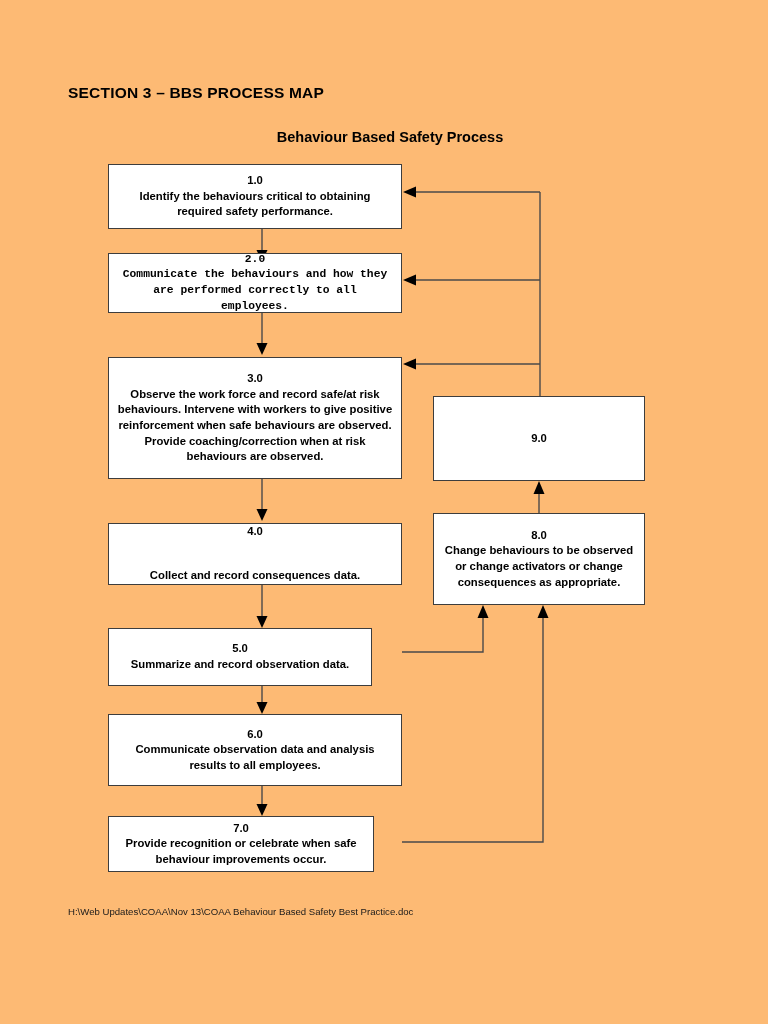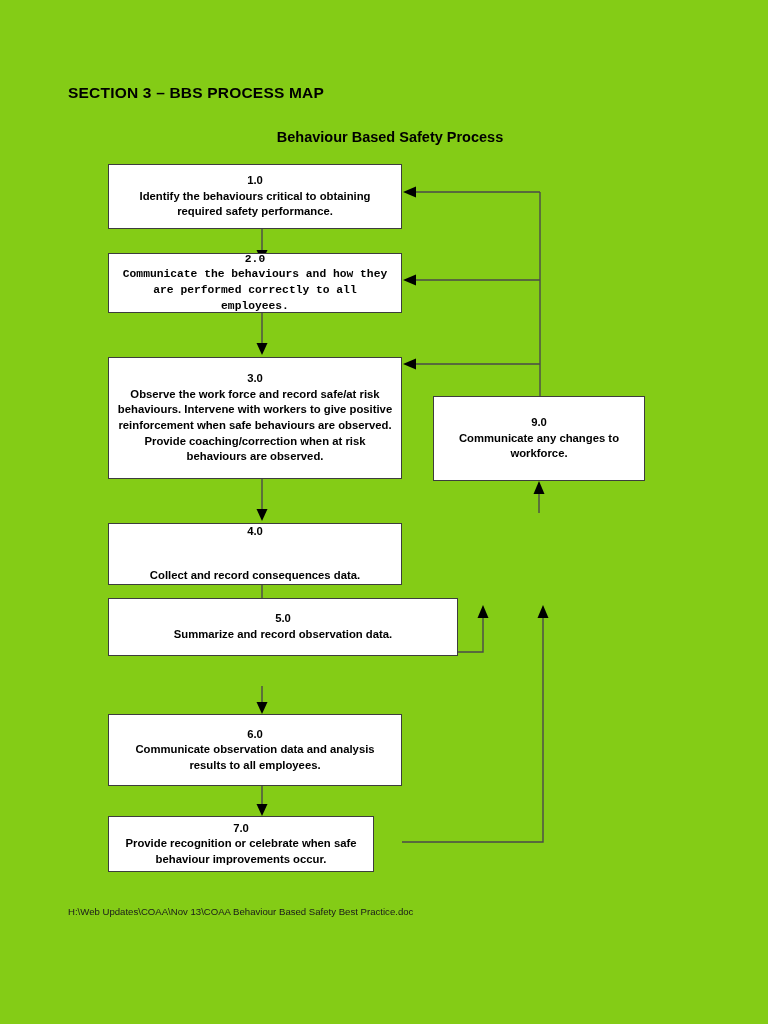--- a/index.html
+++ b/index.html
@@ -9,21 +9,21 @@
     background: #ffffff;
   }
   body {
     font-family: "Liberation Sans", sans-serif;
     color: #000000;
   }
   #page {
     position: relative;
     width: 768px;
     height: 1024px;
-    background: #84cc16;
+    background: #fdba74;
     overflow: hidden;
   }
   #section-title {
     position: absolute;
     left: 68px;
     top: 84px;
     font-size: 15.5px;
     font-weight: bold;
     letter-spacing: 0.2px;
     white-space: nowrap;
@@ -181,36 +181,39 @@
   <div class="node" style="left:108px; top:357px; width:294px; height:122px;">
     <span class="num">3.0</span>
     <span class="txt">Observe the work force and record safe/at risk behaviours. Intervene with workers to give positive reinforcement when safe behaviours are observed.  Provide coaching/correction when at risk behaviours are observed.</span>
   </div>
 
   <div class="node" style="left:108px; top:523px; width:294px; height:62px;gap:28px;">
     <span class="num">4.0</span>
     <span class="txt">Collect and record consequences data.</span>
   </div>
 
-  <div class="node" style="left:108px; top:598px; width:350px; height:58px;justify-content:center;">
+  <div class="node" style="left:108px; top:628px; width:264px; height:58px;justify-content:center;">
     <span class="num">5.0</span>
     <span class="txt">Summarize and record observation data.</span>
   </div>
 
   <div class="node" style="left:108px; top:714px; width:294px; height:72px;">
     <span class="num">6.0</span>
     <span class="txt">Communicate observation data and analysis results to all employees.</span>
   </div>
 
   <div class="node" style="left:108px; top:816px; width:266px; height:56px;">
     <span class="num">7.0</span>
     <span class="txt">Provide recognition or celebrate when safe behaviour improvements occur.</span>
   </div>
 
+  <div class="node" style="left:433px; top:513px; width:212px; height:92px;">
+    <span class="num">8.0</span>
+    <span class="txt">Change behaviours to be observed or change activators or change consequences as appropriate.</span>
+  </div>
 
   <div class="node" style="left:433px; top:396px; width:212px; height:85px;">
     <span class="num">9.0</span>
-    <span class="txt">Communicate any changes to workforce.</span>
   </div>
 
   <div id="footer-path">H:\Web Updates\COAA\Nov 13\COAA Behaviour Based Safety Best Practice.doc</div>
 
 </div>
 
 </body></html>

